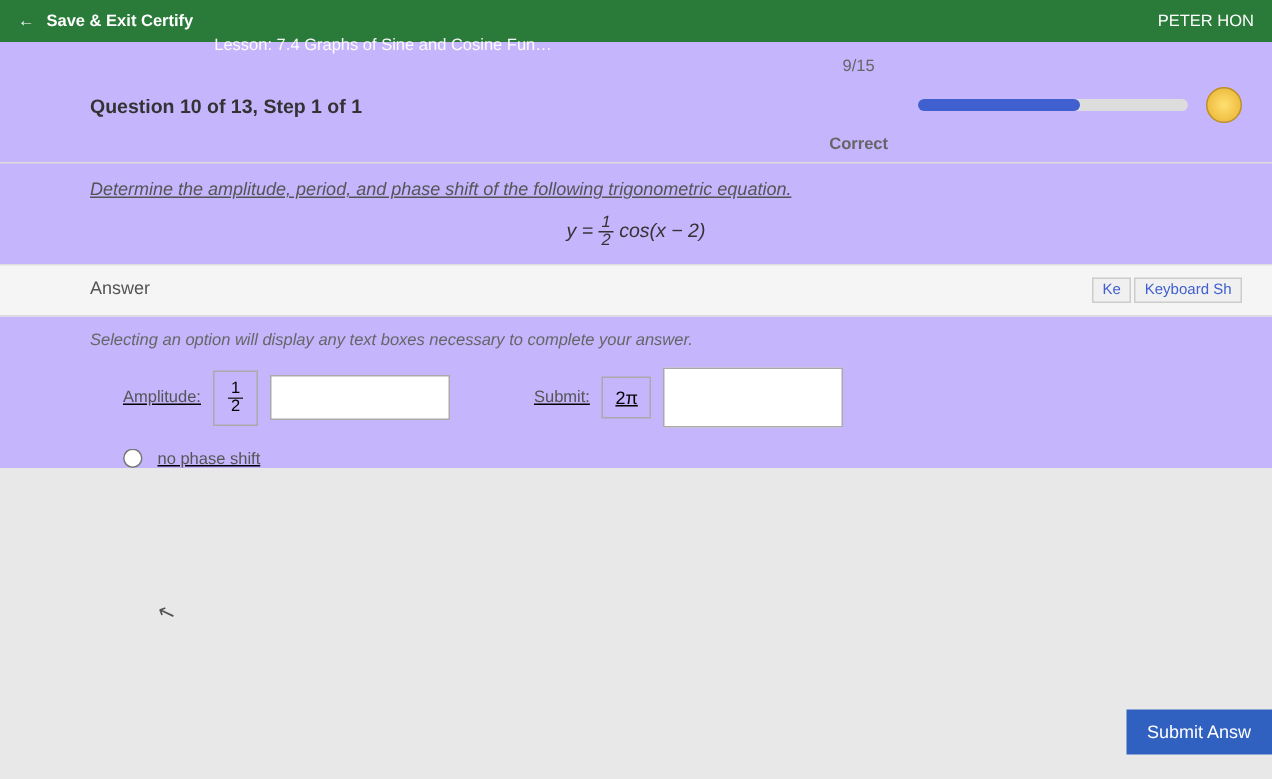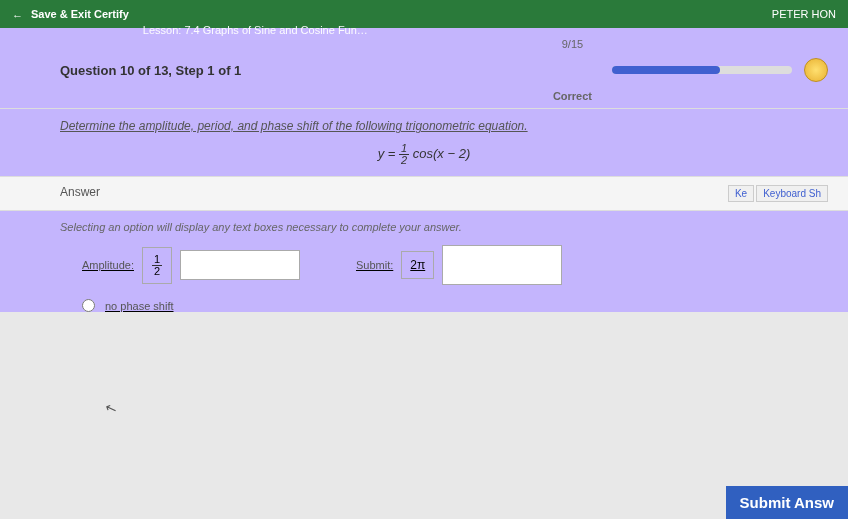--- a/index.html
+++ b/index.html
@@ -39,21 +39,21 @@
     .field-label { font-size: 11px; color: #555; }
     .val-box { border: 1px solid #aaa; padding: 6px 8px; font-size: 12px; min-width: 30px; text-align: center; }
     .input-box { border: 1px solid #aaa; width: 120px; height: 30px; background: white; }
     .input-box-lg { border: 1px solid #aaa; width: 140px; height: 40px; background: white; }
     
     .phase-label { font-size: 11px; font-weight: bold; color: #444; margin-bottom: 10px; }
     .radio-row { display: flex; align-items: flex-end; gap: 8px; margin-bottom: 14px; font-size: 11px; color: #555; }
     .radio-row input[type="radio"] { margin-right: 2px; }
     .units-label { font-size: 11px; color: #555; margin-left: 10px; }
     
-    .submit-btn { position: absolute; bottom: 0; right: 0; background: #3060c0; color: white; border: none; padding: 8px 14px; font-size: 15px; cursor: pointer; font-weight: bold; }
+    .submit-btn { position: absolute; bottom: 16px; right: 0; background: #3060c0; color: white; border: none; padding: 8px 14px; font-size: 12px; cursor: pointer; }
     
     .cursor-arrow { position: absolute; left: 105px; top: 400px; font-size: 14px; color: #555; transform: rotate(-20deg); }
   </style>
 </head>
 <body>
 
 <div class="top-bar">
   <span class="back">←</span>
   <span class="save-exit">Save &amp; Exit Certify</span>
   <span class="lesson">Lesson: 7.4 Graphs of Sine and Cosine Fun…</span>

